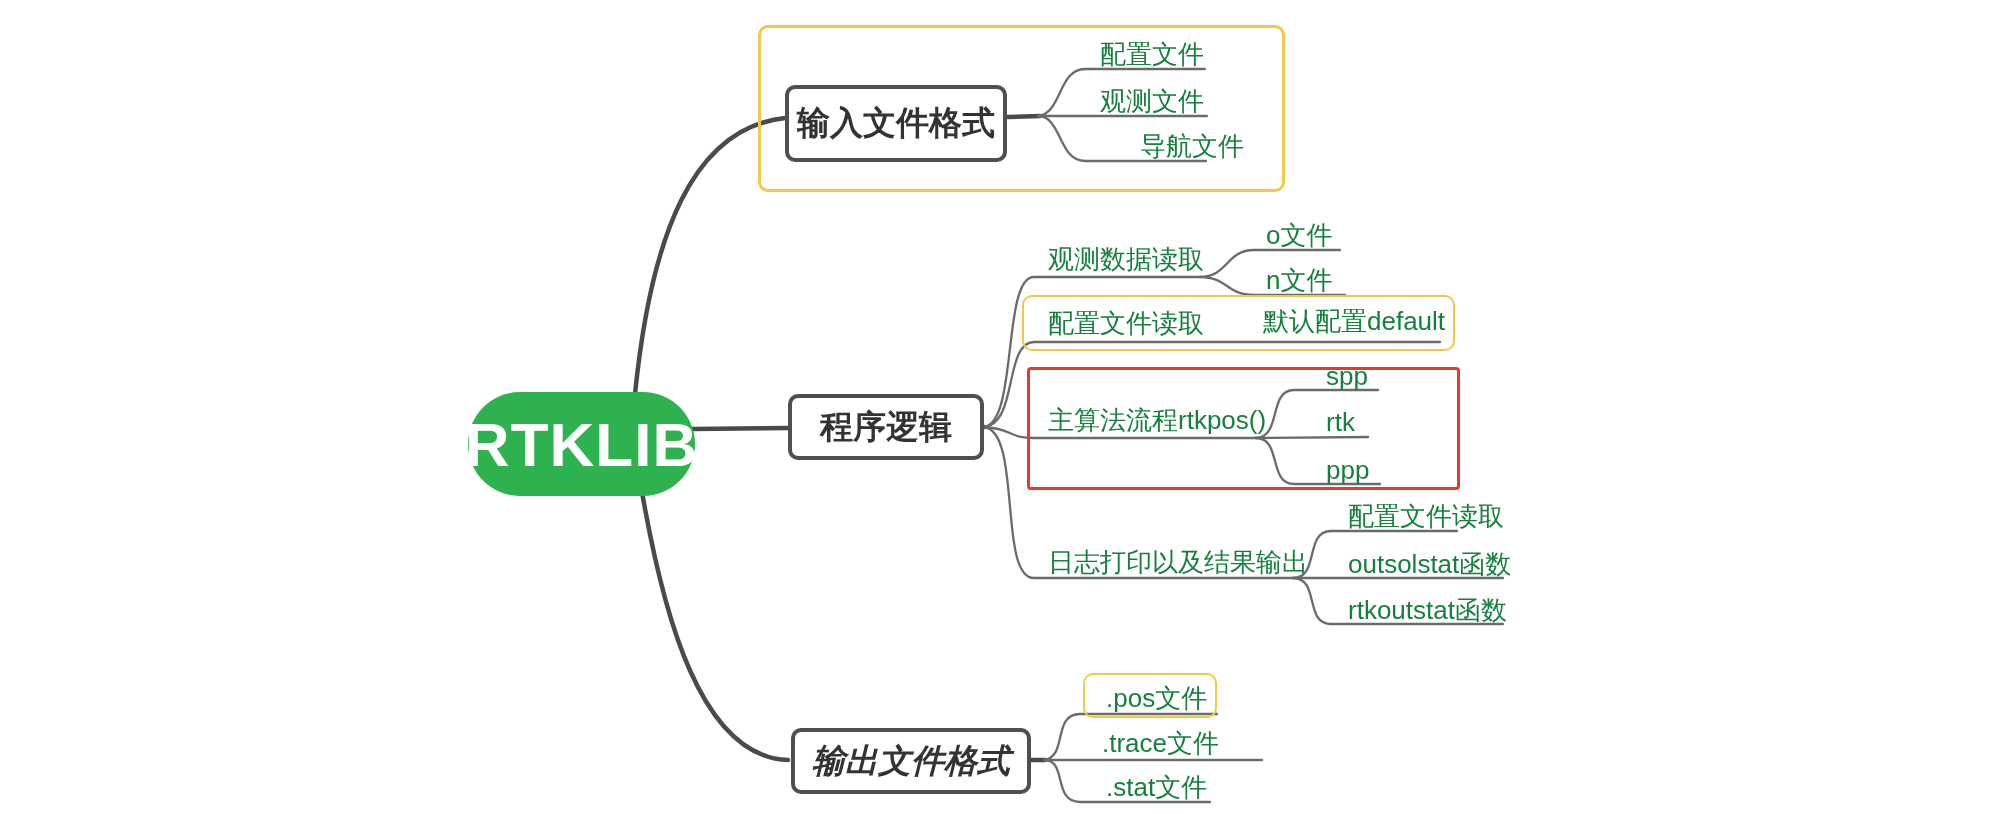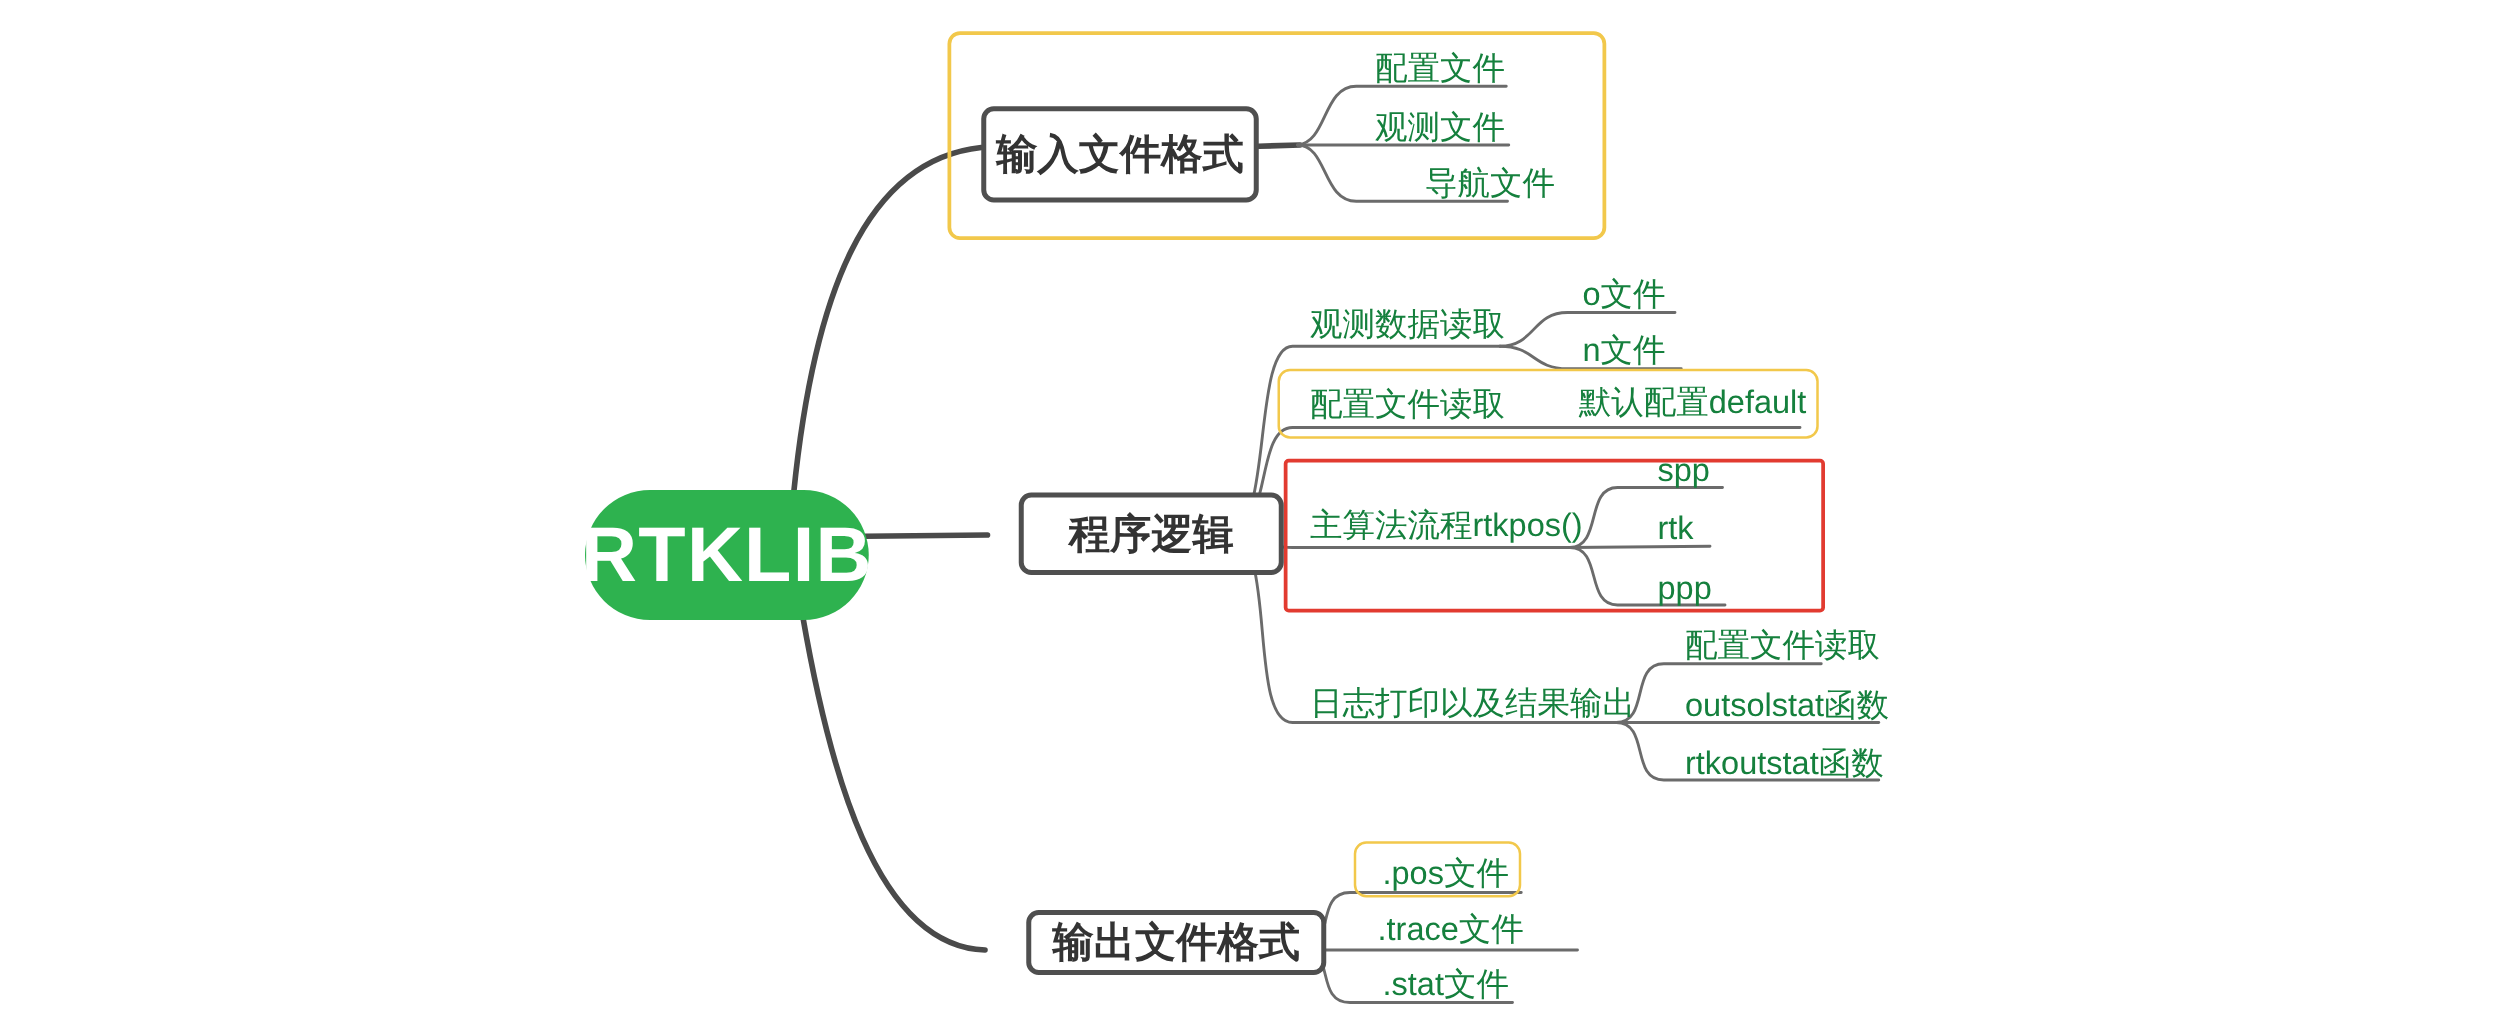--- a/index.html
+++ b/index.html
@@ -115,22 +115,22 @@
   </svg>
 
   <div class="group-box group-yellow" style="left:758px; top:25px; width:527px; height:167px;"></div>
   <div class="group-box group-yellow" style="left:1022px; top:295px; width:433px; height:56px; border-width:2.5px;"></div>
   <div class="group-box group-red" style="left:1027px; top:367px; width:433px; height:123px;"></div>
   <div class="group-box group-yellow" style="left:1083px; top:673px; width:134px; height:45px; border-width:2.5px;"></div>
 
   <div class="root-node">RTKLIB</div>
 
   <div class="main-node" style="left:785px; top:85px; width:222px; height:77px;">输入文件格式</div>
-  <div class="main-node" style="left:815px; top:394px; width:212px; height:66px;">程序逻辑</div>
-  <div class="main-node" style="left:821px; top:728px; width:240px; height:52px;">输出文件格式</div>
+  <div class="main-node" style="left:788px; top:394px; width:196px; height:66px;">程序逻辑</div>
+  <div class="main-node" style="left:791px; top:728px; width:240px; height:66px;font-style:italic;">输出文件格式</div>
 
   <div class="sub-label" style="left:1100px; top:40px;">配置文件</div>
   <div class="sub-label" style="left:1100px; top:87px;">观测文件</div>
   <div class="sub-label" style="left:1100px; top:132px;margin-left:40px;">导航文件</div>
 
   <div class="sub-label" style="left:1048px; top:245px;">观测数据读取</div>
   <div class="sub-label" style="left:1266px; top:221px;">o文件</div>
   <div class="sub-label" style="left:1266px; top:266px;">n文件</div>
 
   <div class="sub-label" style="left:1048px; top:309px;">配置文件读取</div>

